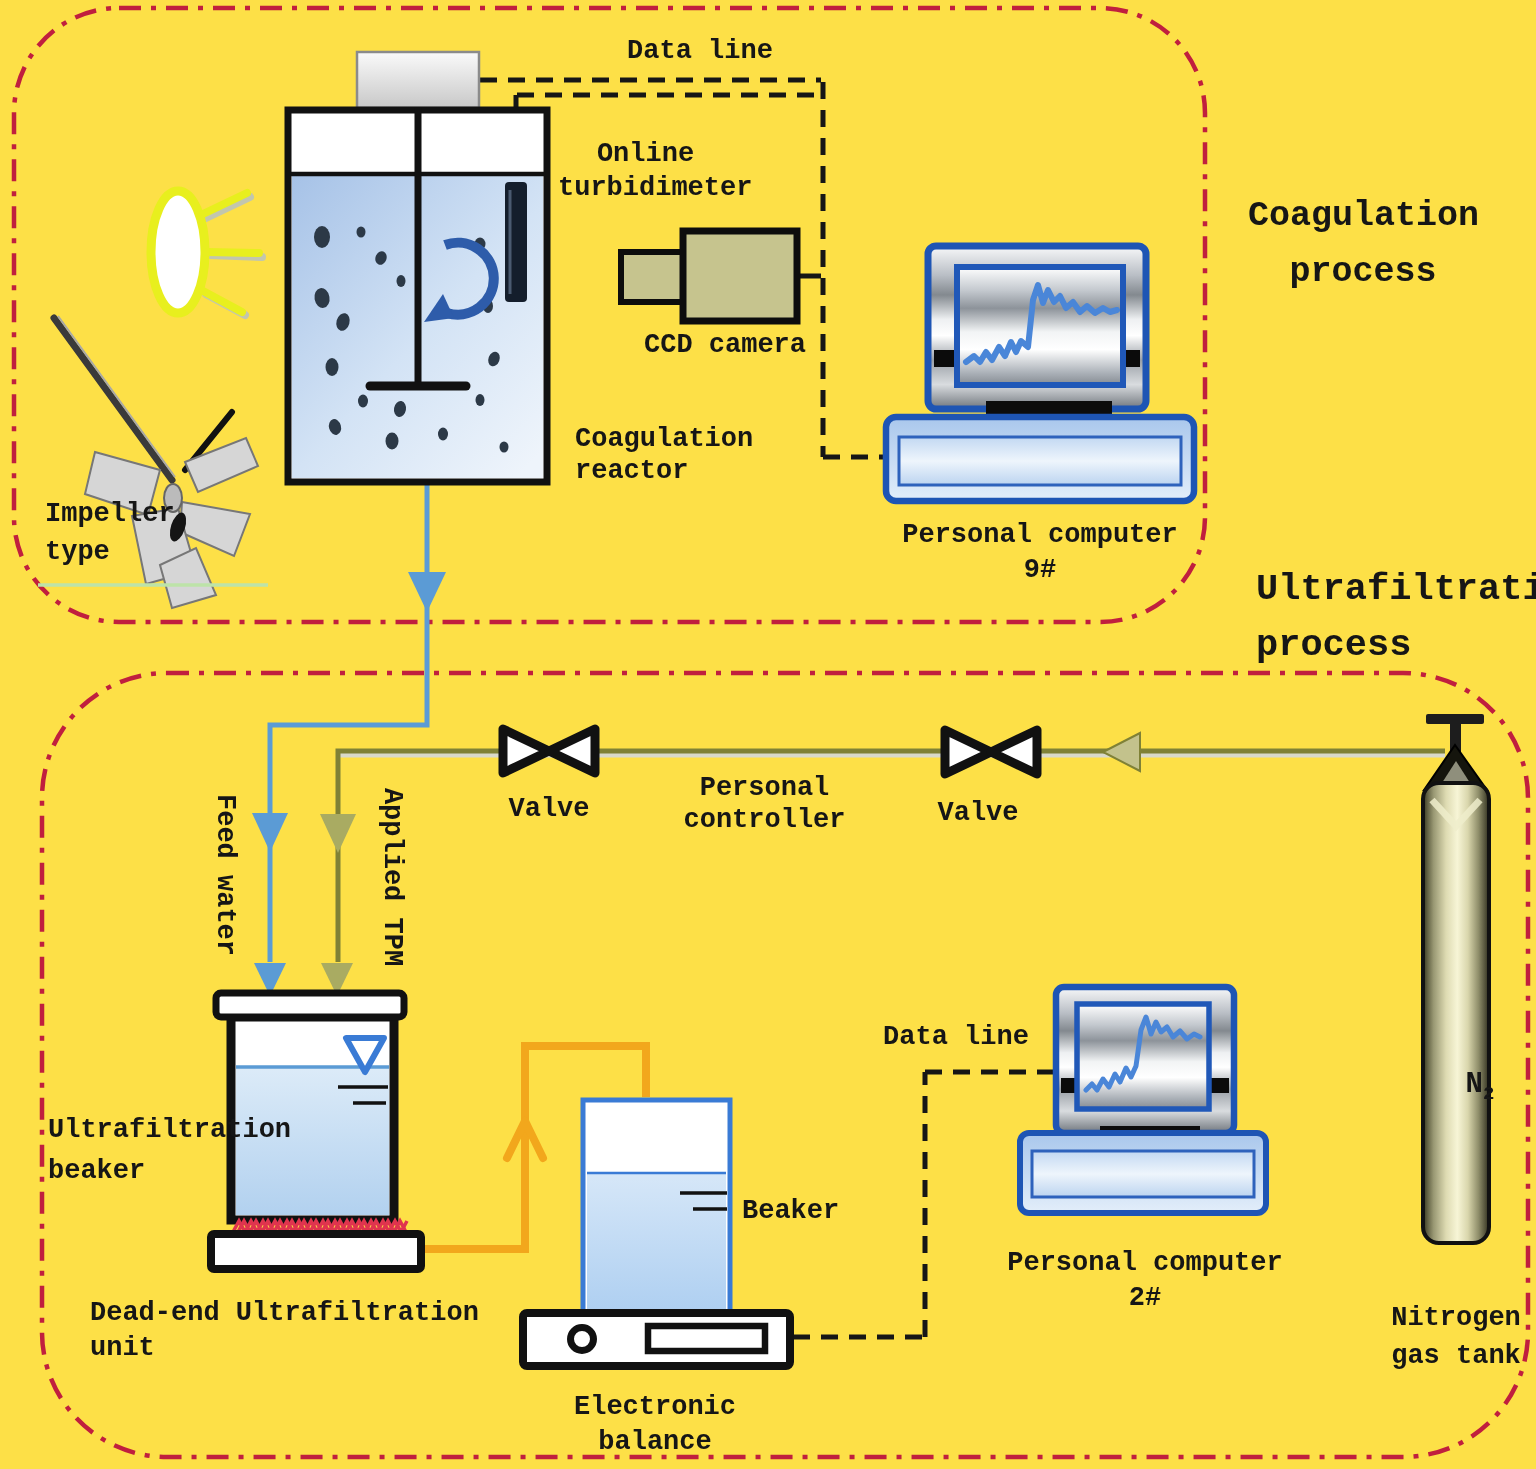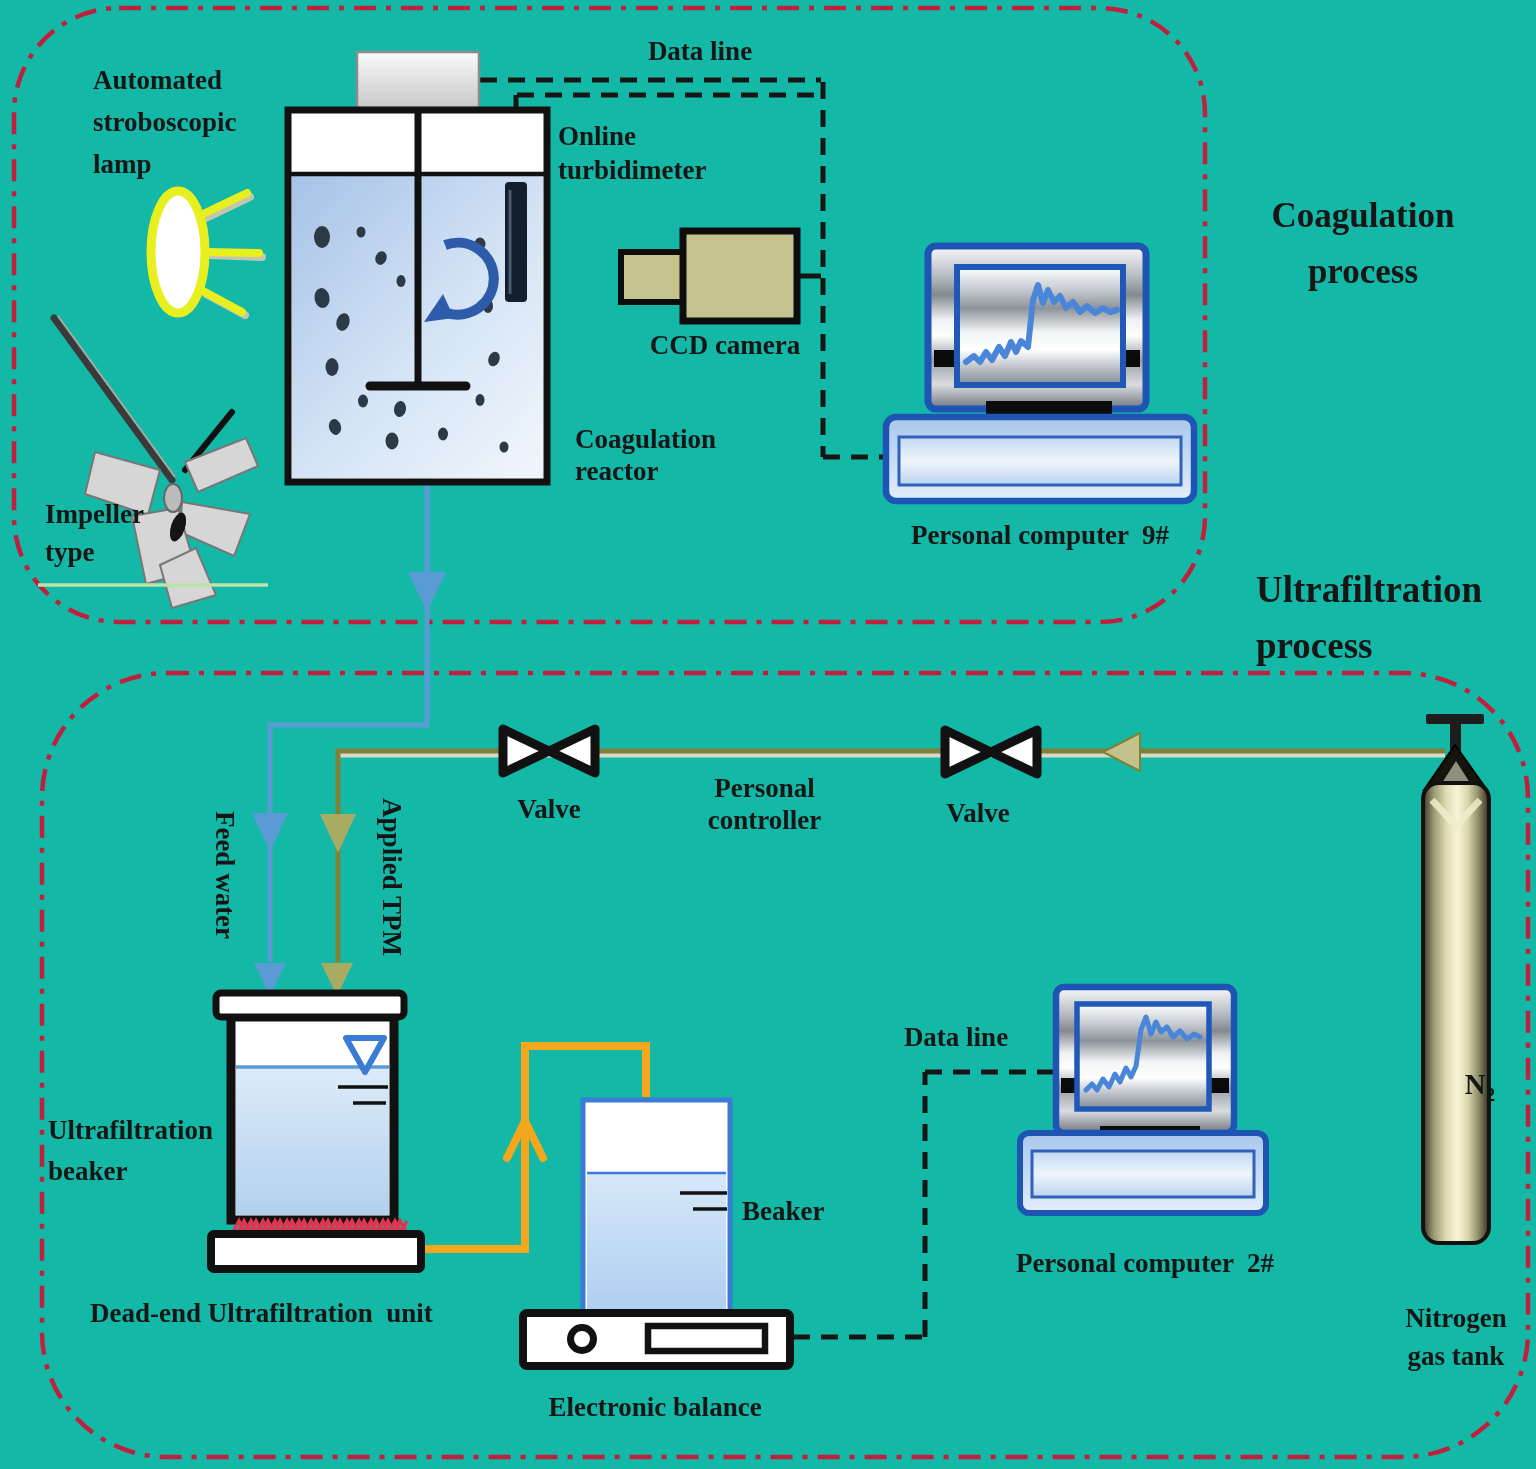--- a/index.html
+++ b/index.html
@@ -1,17 +1,17 @@
 <!DOCTYPE html>
 <html><head>
 <meta charset="utf-8">
 <style>
   html,body{margin:0;padding:0;background:#ffffff;}
-  #canvas{position:relative;width:1536px;height:1469px;background:#14b8a6;overflow:hidden;
-          font-family:Liberation Serif, serif;}
+  #canvas{position:relative;width:1536px;height:1469px;background:#fde047;overflow:hidden;
+          font-family:Liberation Mono, monospace;}
   svg{position:absolute;left:0;top:0;}
   .lbl{position:absolute;font-size:27px;font-weight:600;color:#161616;line-height:1.3;white-space:pre-wrap;}
   .ctr{text-align:center;}
   .title{font-size:35px;font-weight:600;line-height:1.6;}
   .rot90{transform:rotate(90deg);transform-origin:center center;text-align:center;}
   .n2{font-size:29px;font-weight:700;padding-left:24px;}
   .n2 sub{font-size:19px;}
 </style>
 </head>
 <body>
@@ -243,22 +243,21 @@
     <rect x="1426" y="714" width="58" height="10" rx="2" fill="#1d1d1d"></rect>
     <rect x="1450" y="722" width="11" height="34" fill="#1d1d1d"></rect>
     <polygon points="1424,790 1455,745 1487,790" fill="#15150d" stroke="#000000" stroke-width="2"></polygon>
     <polygon points="1440,786 1456,761 1472,786" fill="#8f8f7c"></polygon>
     <rect x="1423" y="783" width="66" height="460" rx="16" fill="url(#tankGrad)" stroke="#111111" stroke-width="4"></rect>
     <path d="M1432,800 L1456,826 L1480,800" stroke="#efedcb" stroke-width="7" fill="none" opacity="0.85"></path>
   </g>
 </svg>
 
 <div class="lbl ctr" style="left:620px;top:34px;width:160px;">Data line</div>
-<div class="lbl" style="left:93px;top:60px;width:185px;line-height:1.55;">Automated stroboscopic lamp</div>
-<div class="lbl" style="left:558px;top:120px;width:175px;line-height:1.25;">Online turbidimeter</div>
+<div class="lbl" style="left:558px;top:138px;width:175px;line-height:1.25;text-align:center;">Online turbidimeter</div>
 <div class="lbl ctr" style="left:620px;top:328px;width:210px;">CCD camera</div>
 <div class="lbl" style="left:575px;top:424px;width:185px;line-height:1.18;">Coagulation reactor</div>
 <div class="lbl" style="left:45px;top:496px;width:130px;line-height:1.4;">Impeller type</div>
 <div class="lbl ctr" style="left:880px;top:518px;width:320px;">Personal computer  9#</div>
 <div class="lbl title ctr" style="left:1248px;top:188px;width:230px;">Coagulation process</div>
 <div class="lbl title" style="left:1256px;top:562px;width:260px;font-size:37px;line-height:1.5;">Ultrafiltration process</div>
 
 <div class="lbl rot90" style="left:122px;top:855px;width:200px;height:40px;">Feed water</div>
 <div class="lbl rot90" style="left:289px;top:857px;width:200px;height:40px;">Applied TPM</div>
 <div class="lbl ctr" style="left:479px;top:792px;width:140px;">Valve</div>

